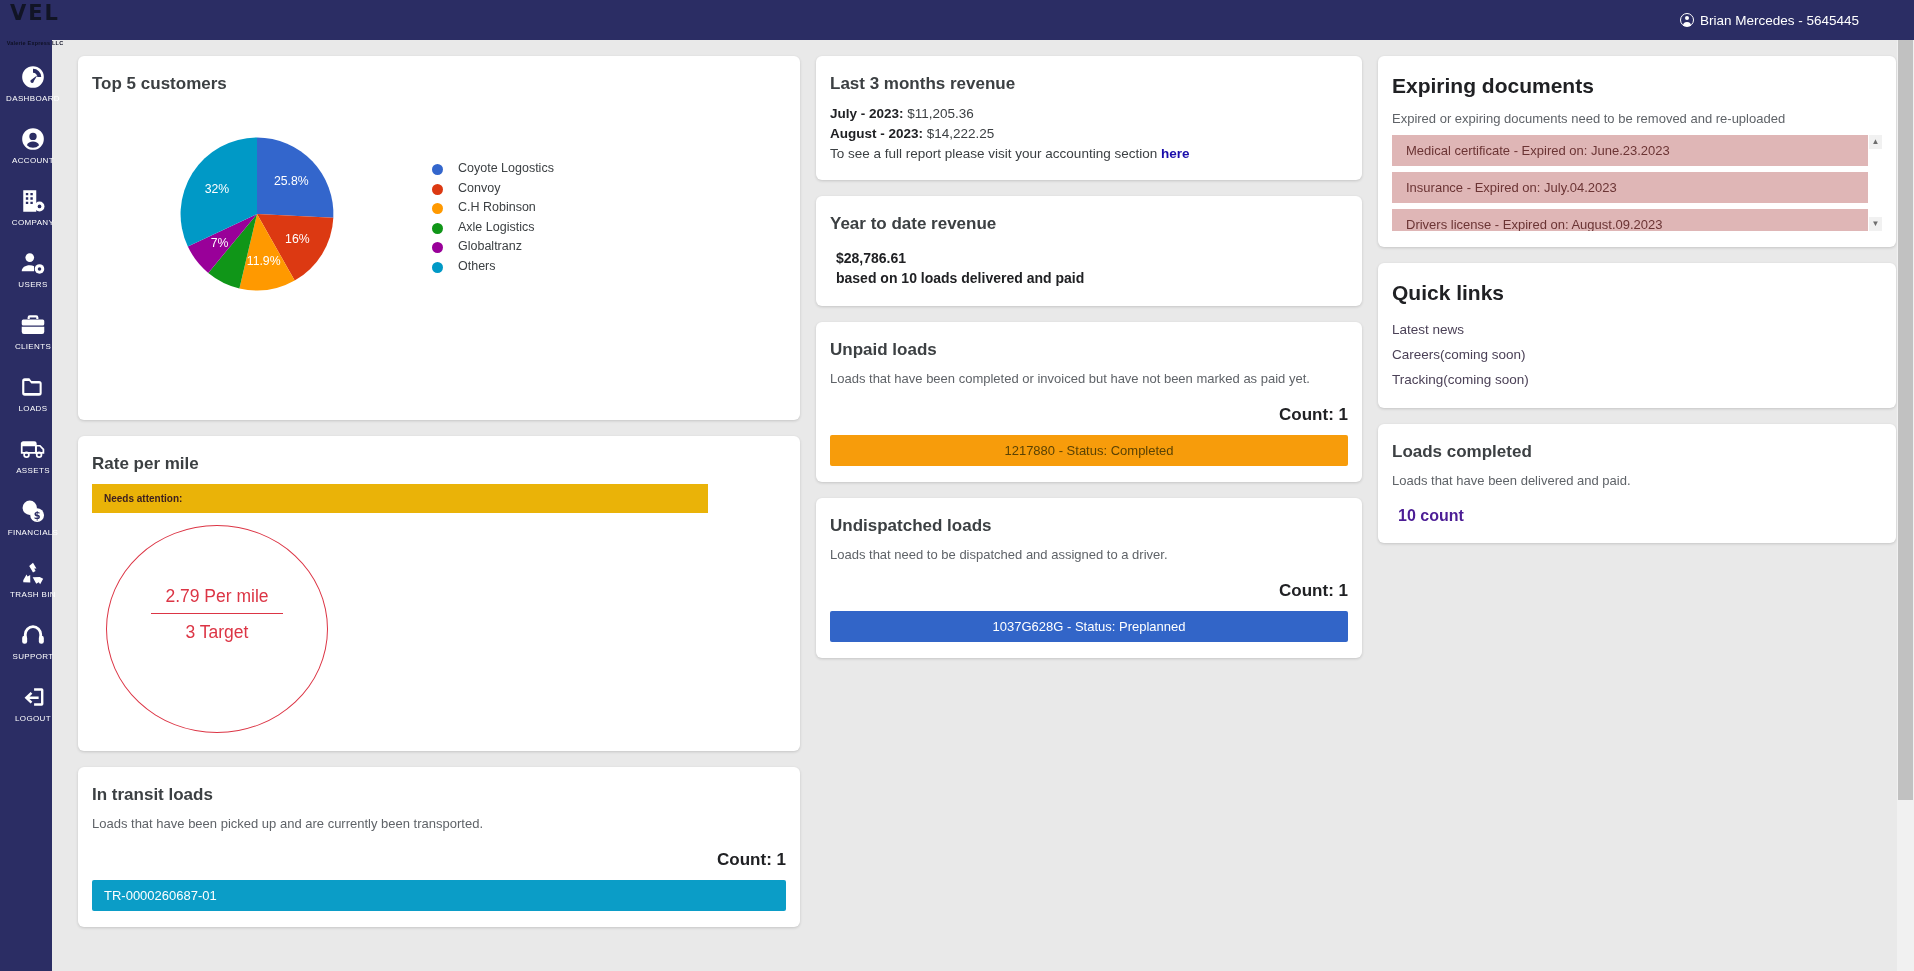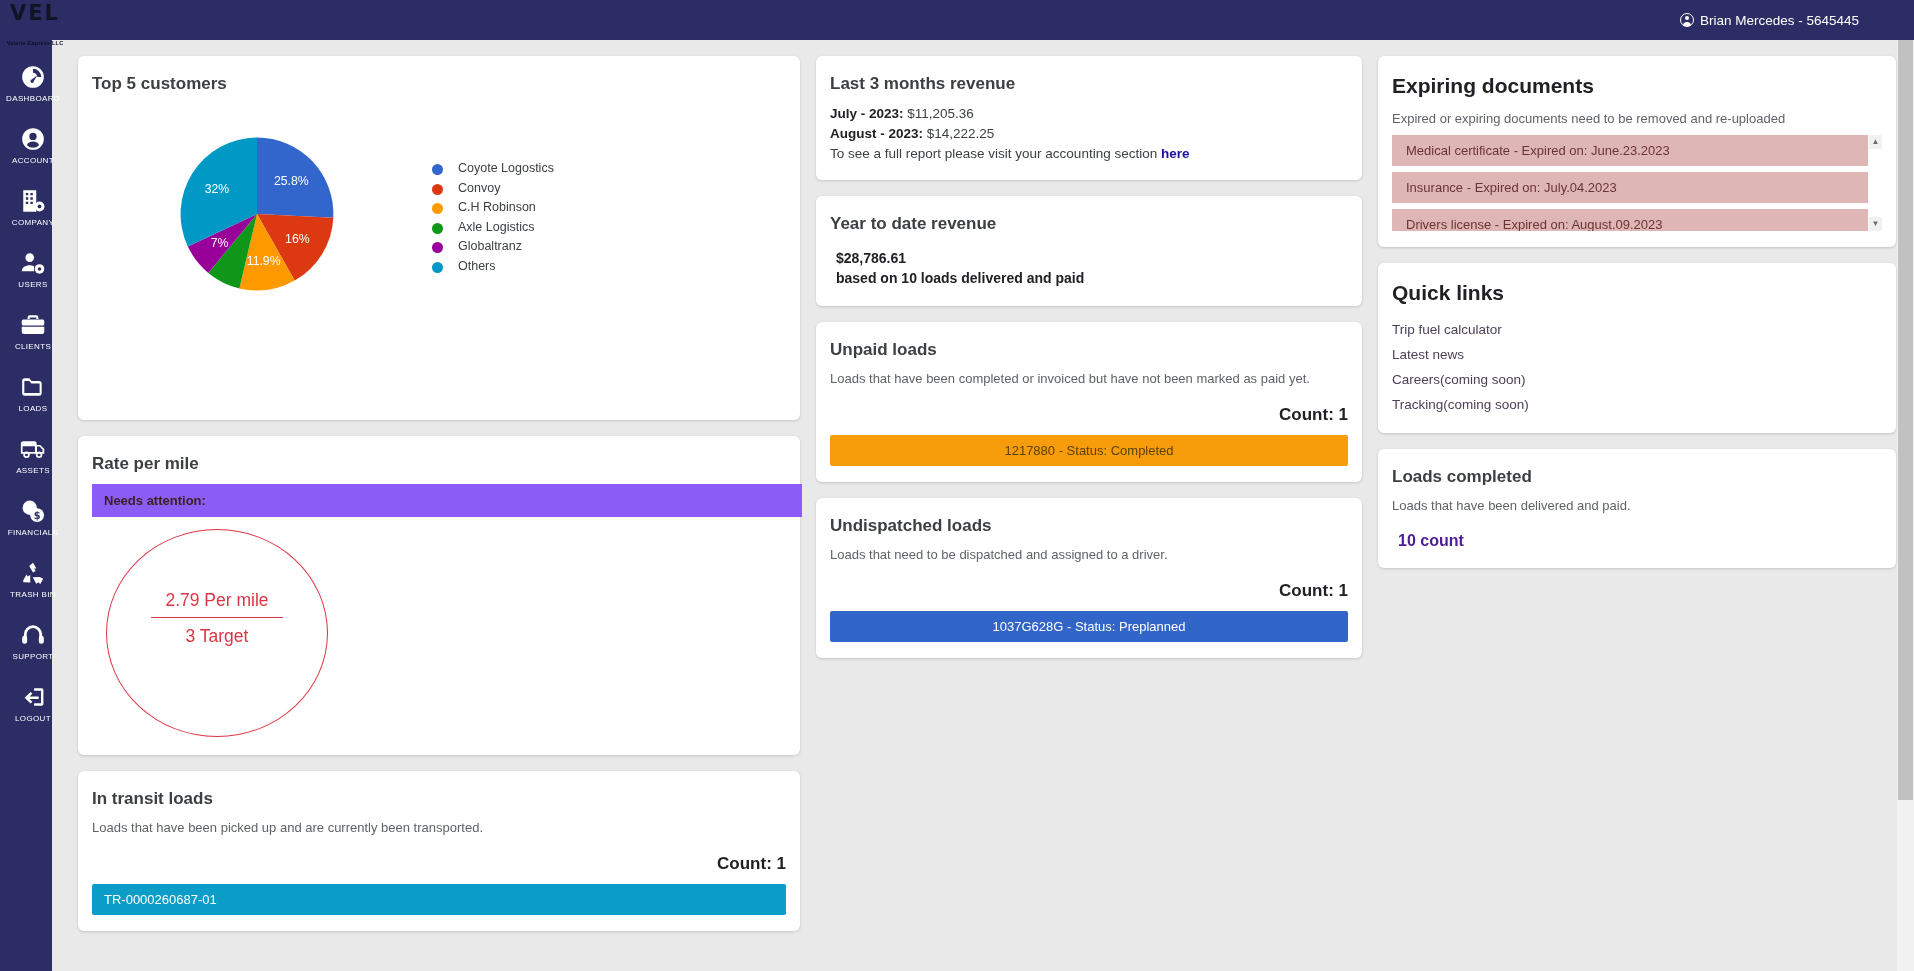--- a/index.html
+++ b/index.html
@@ -110,24 +110,24 @@
   .pie-holder { width: 330px; display: flex; justify-content: center; }
   .pie-svg { width: 196px; height: 196px; display: block; }
   .pie-pct { font-size: 12.5px; fill: #ffffff; font-weight: 400; }
   .legend { margin-left: 10px; }
   .legend-row { display: flex; align-items: flex-end; gap: 15px; height: 19.5px; }
   .legend-dot { width: 11px; height: 11px; border-radius: 50%; flex: none; }
   .legend-txt { font-size: 12.5px; color: #3c4043; white-space: nowrap; }
 
   
   .attention-bar {
-    background: #8b5cf6; color: #3d2020;
-    font-size: 13px; font-weight: 700;
+    background: #eab308; color: #3d2020;
+    font-size: 10px; font-weight: 700;
     padding: 9px 12px; margin: 4px 0 10px 0;
-    width: 710px;
+    width: 616px;
   }
   .gauge-wrap { position: relative; height: 212px; }
   .gauge { position: absolute; left: 14px; top: 2px; width: 222px; height: 208px; }
   .gauge-ring {
     position: absolute; inset: 0;
     border: 1.3px solid #dc3545; border-radius: 50%;
   }
   .gauge-txt {
     position: absolute; left: 0; right: 0; top: 56px;
     text-align: center; color: #dc3545;
@@ -455,21 +455,20 @@
               <div class="doc-item" style="background: rgb(223, 182, 182);">Drivers license - Expired on: August.09.2023</div>
             </div>
           <div class="sb-btn sb-up">▲</div>
           <div class="sb-btn sb-dn">▼</div>
         </div>
       </div>
 
       <div class="card">
         <div class="card-title lg">Quick links</div>
         <div id="quick-links">
-            <a class="qlink">Trip fuel calculator</a>
             <a class="qlink">Latest news</a>
             <a class="qlink">Careers(coming soon)</a>
             <a class="qlink">Tracking(coming soon)</a>
           </div>
       </div>
 
       <div class="card">
         <div class="card-title">Loads completed</div>
         <div class="card-desc">Loads that have been delivered and paid.</div>
         <div class="lc-count">10 count</div>

